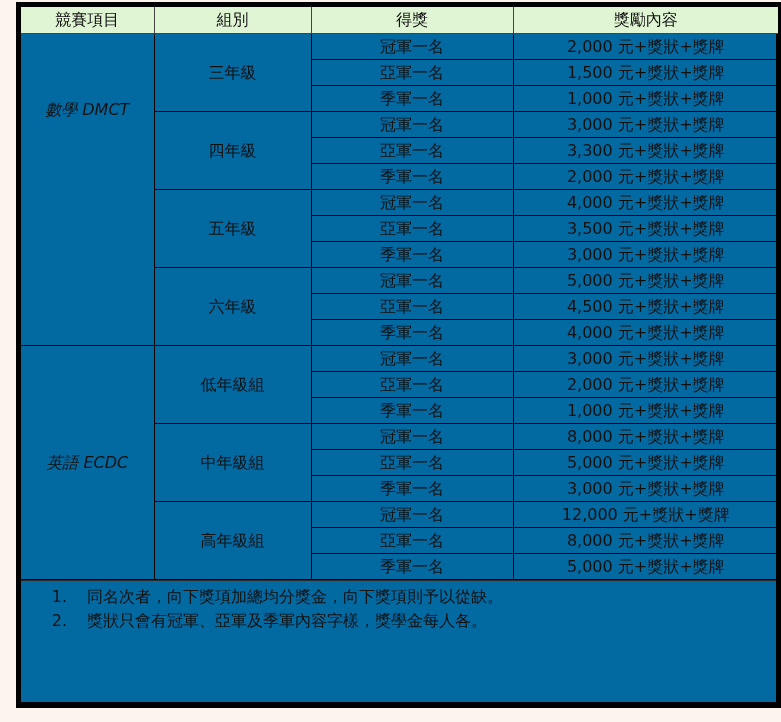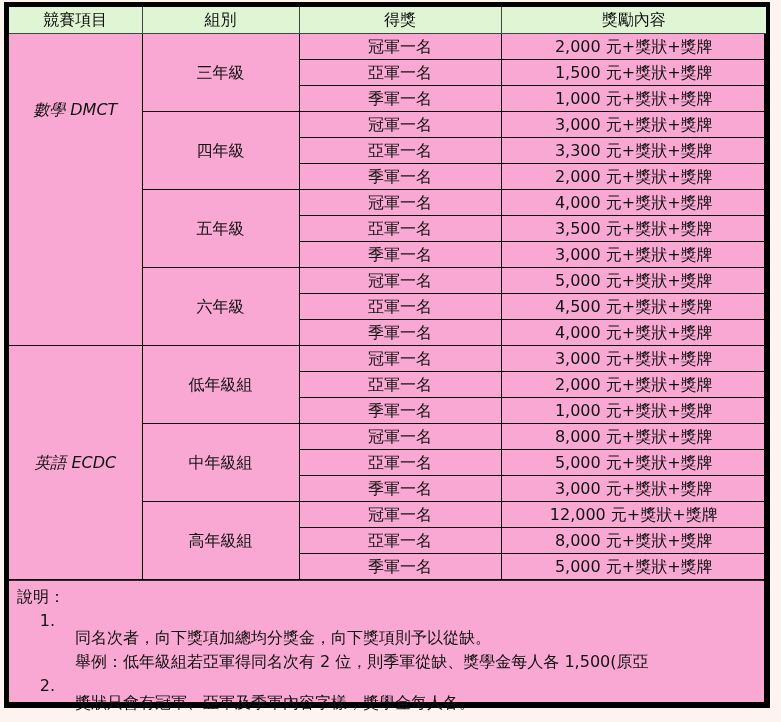--- a/index.html
+++ b/index.html
@@ -5,26 +5,26 @@
   html, body { margin: 0; padding: 0; }
   body {
     width: 781px; height: 722px;
     background: #fdf3ef;
     font-family: "DejaVu Sans", "Liberation Sans", sans-serif;
     position: relative;
     overflow: hidden;
   }
   .frame {
     position: absolute;
-    left: 4px; top: 2px;
+    left: 16px; top: 2px;
     width: 766px; height: 706px;
     border: 5px solid #000;
     border-bottom-width: 6px;
     border-right-width: 6px;
-    background: #f9a8d4;
+    background: #0369a1;
     box-sizing: border-box;
   }
   table.awards {
     border-collapse: collapse;
     width: 757px;
     margin: 0;
     table-layout: fixed;
   }
   table.awards th, table.awards td {
     border: 1px solid #000000;
@@ -53,21 +53,21 @@
   .notes {
     border-top: 1px solid #2a2a2a;
     padding: 4px 0 0 8px;
     font-size: 16px;
     color: #111;
     line-height: 24px;
   }
   .note-title { }
   .note-item { display: flex; }
   .note-num { width: 58px; text-align: right; padding-right: 20px; box-sizing: border-box; flex: none; }
-  .note-body { flex: 1; padding-right: 8px; margin-top: 17px; }
+  .note-body { flex: 1; padding-right: 8px; }
   .note-line { }
 </style>
 </head>
 <body>
 
 <div class="frame">
   <table class="awards">
     <colgroup>
       <col style="width:133px">
       <col style="width:157px">
@@ -173,26 +173,24 @@
           <td class="reward">8,000 元+獎狀+獎牌</td>
         </tr>
         <tr>
           <td class="place">季軍一名</td>
           <td class="reward">5,000 元+獎狀+獎牌</td>
         </tr>
       </tbody>
   </table>
 
   <div class="notes">
-    <div class="note-title">說明：</div>
     <div class="note-item">
       <div class="note-num">1.</div>
       <div class="note-body">
         <div class="note-line">同名次者，向下獎項加總均分獎金，向下獎項則予以從缺。</div>
-        <div class="note-line">舉例：低年級組若亞軍得同名次有 2 位，則季軍從缺、獎學金每人各 1,500(原亞</div>
       </div>
     </div>
     <div class="note-item">
       <div class="note-num">2.</div>
       <div class="note-body">
         <div class="note-line">獎狀只會有冠軍、亞軍及季軍內容字樣，獎學金每人各。</div>
       </div>
     </div>
   </div>
 </div>

